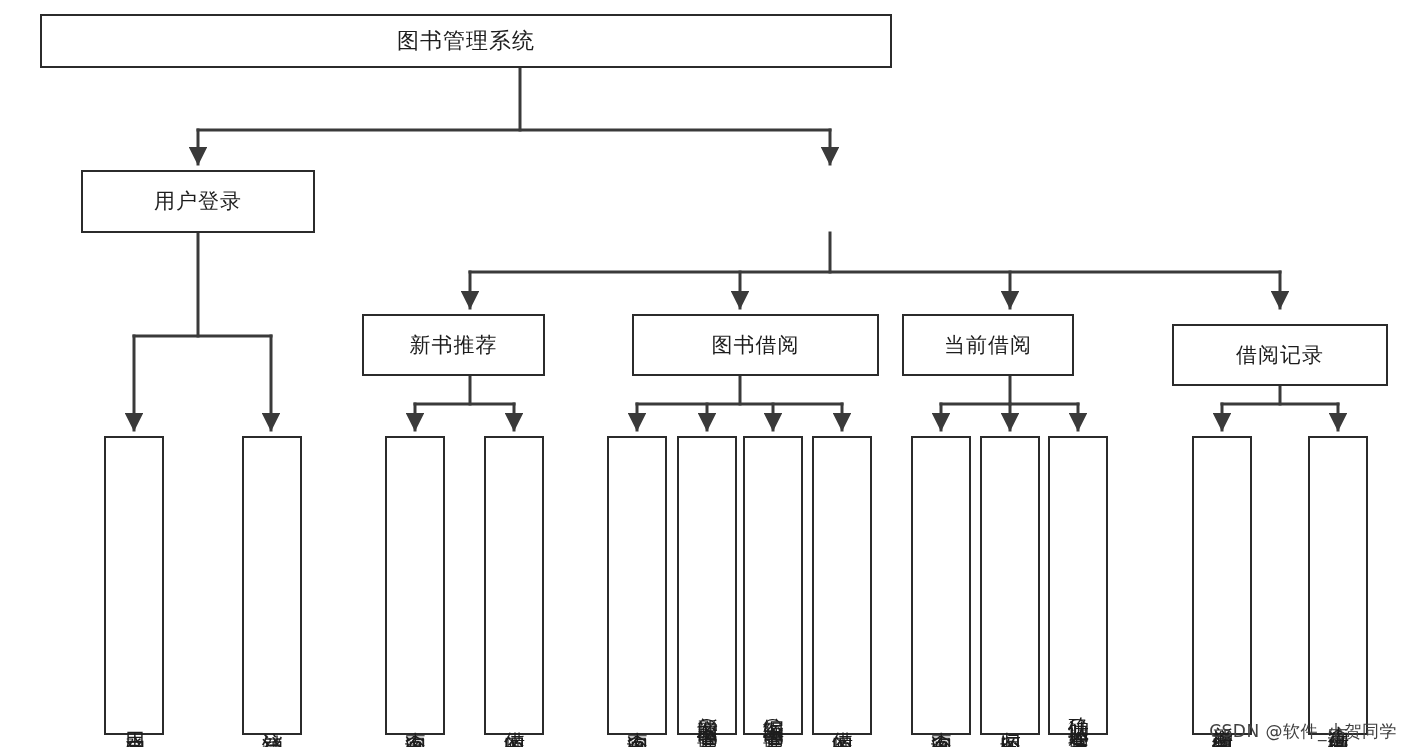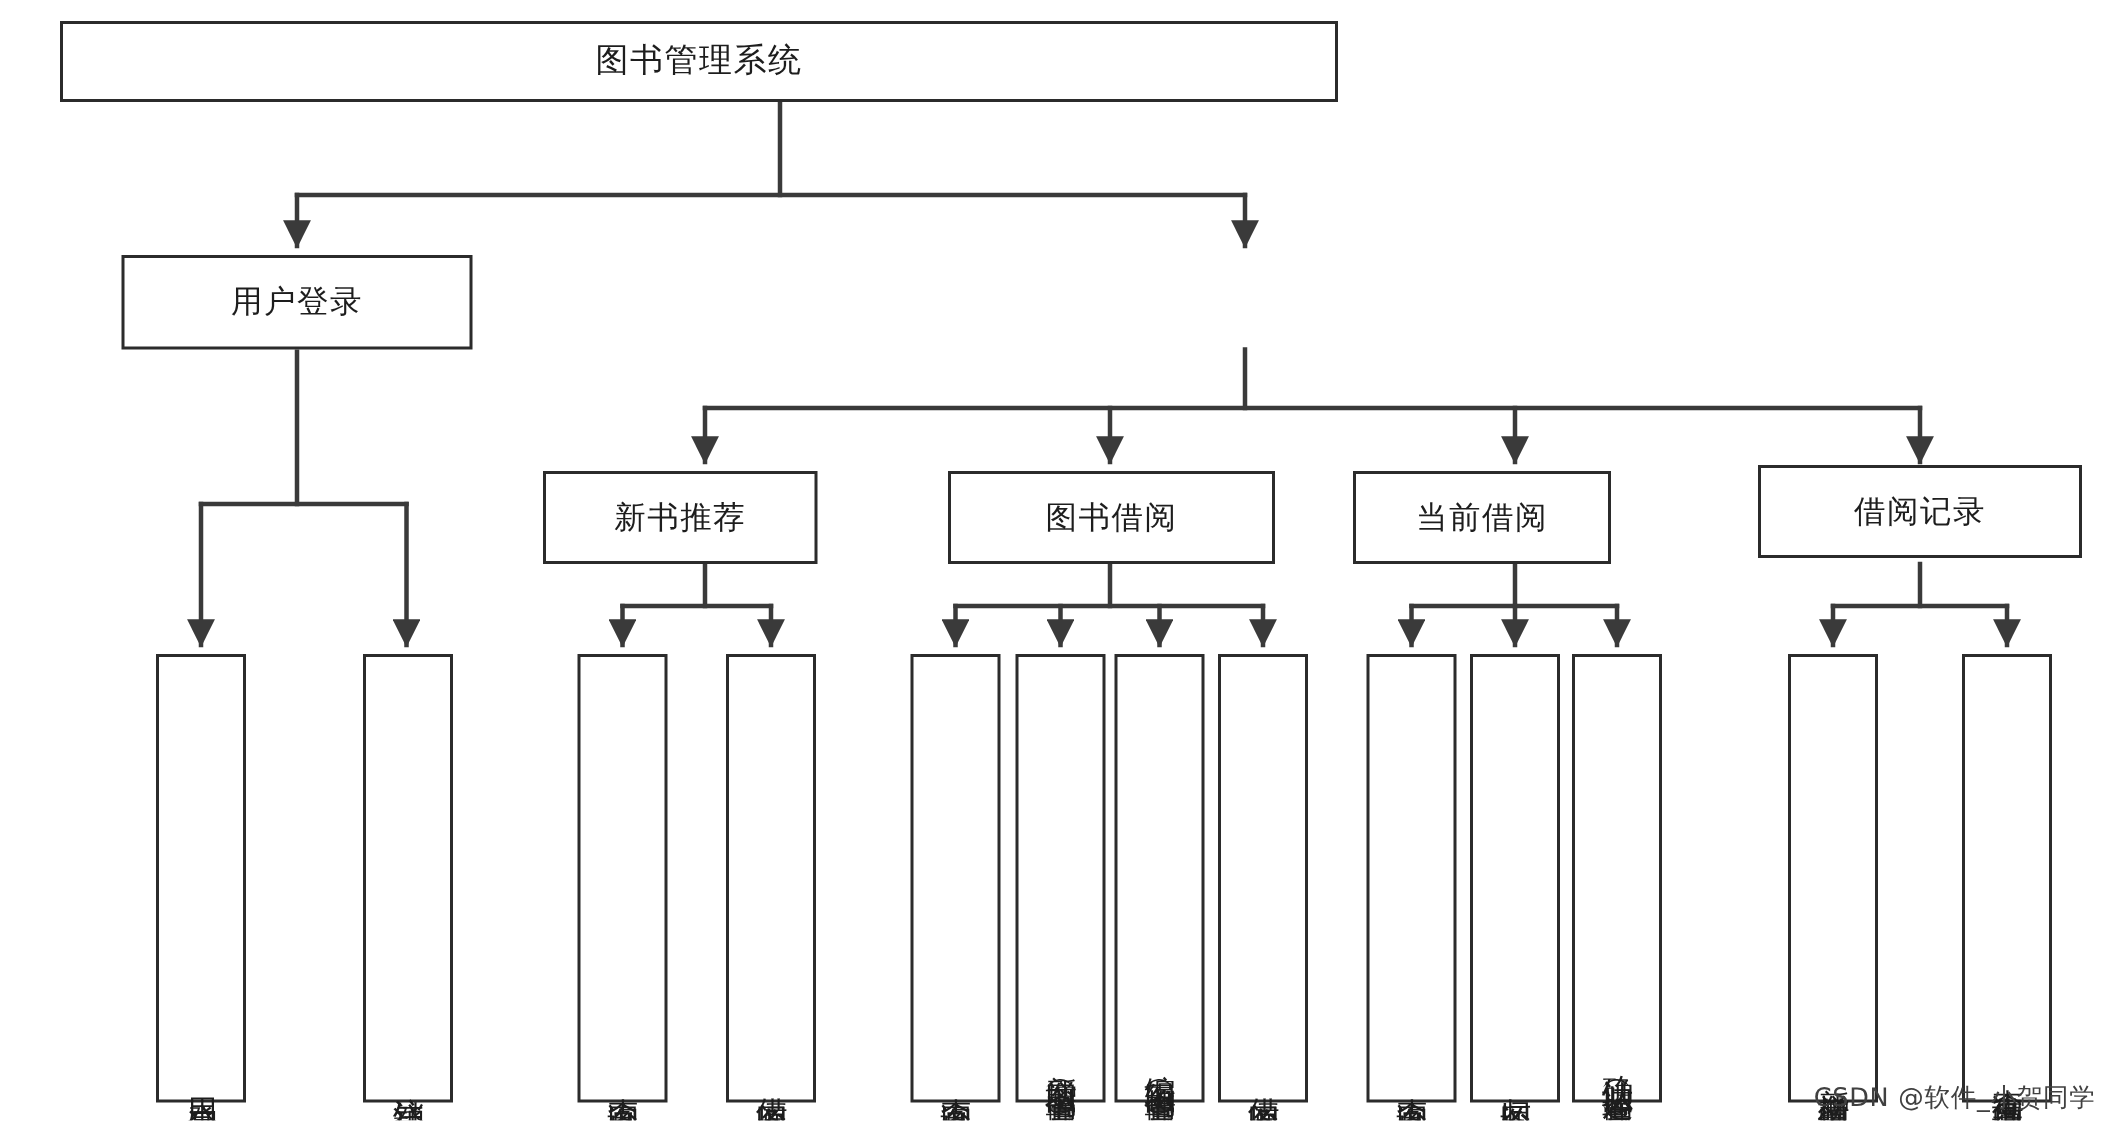--- a/index.html
+++ b/index.html
@@ -130,29 +130,29 @@
 
   <div class="node horiz" style="left:81px;top:170px;width:234px;height:63px;">
     <span class="label">用户登录</span>
   </div>
 
 
   <div class="node horiz" style="left:362px;top:314px;width:183px;height:62px;">
     <span class="label">新书推荐</span>
   </div>
 
-  <div class="node horiz" style="left:632px;top:314px;width:218px;height:62px;">
+  <div class="node horiz" style="left:632px;top:314px;width:247px;height:62px;">
     <span class="label">图书借阅</span>
   </div>
 
   <div class="node horiz" style="left:902px;top:314px;width:172px;height:62px;">
     <span class="label">当前借阅</span>
   </div>
 
-  <div class="node horiz" style="left:1172px;top:310px;width:216px;height:62px;">
+  <div class="node horiz" style="left:1172px;top:324px;width:216px;height:62px;">
     <span class="label">借阅记录</span>
   </div>
 
   <div class="node vert" style="left:104px;top:436px;width:60px;height:299px;">
     <span class="label">用户登录</span>
   </div>
 
   <div class="node vert" style="left:242px;top:436px;width:60px;height:299px;">
     <span class="label">注销登录</span>
   </div>

